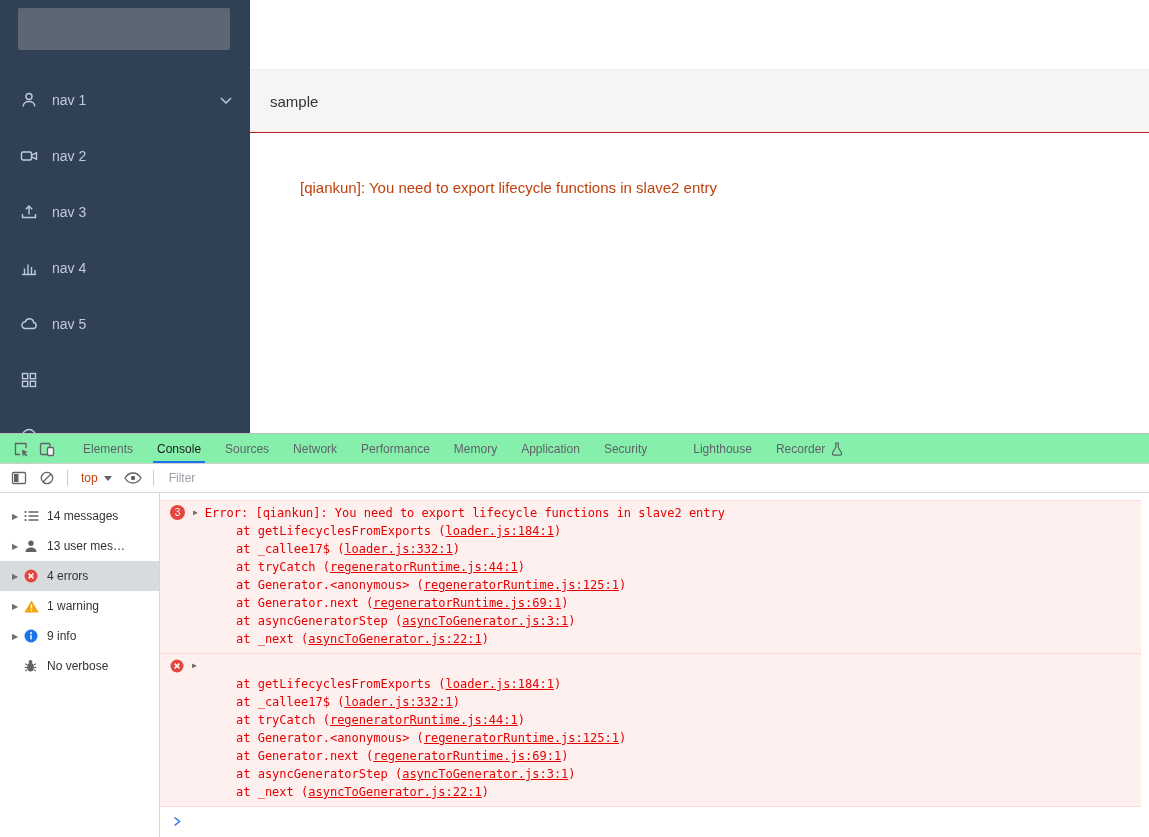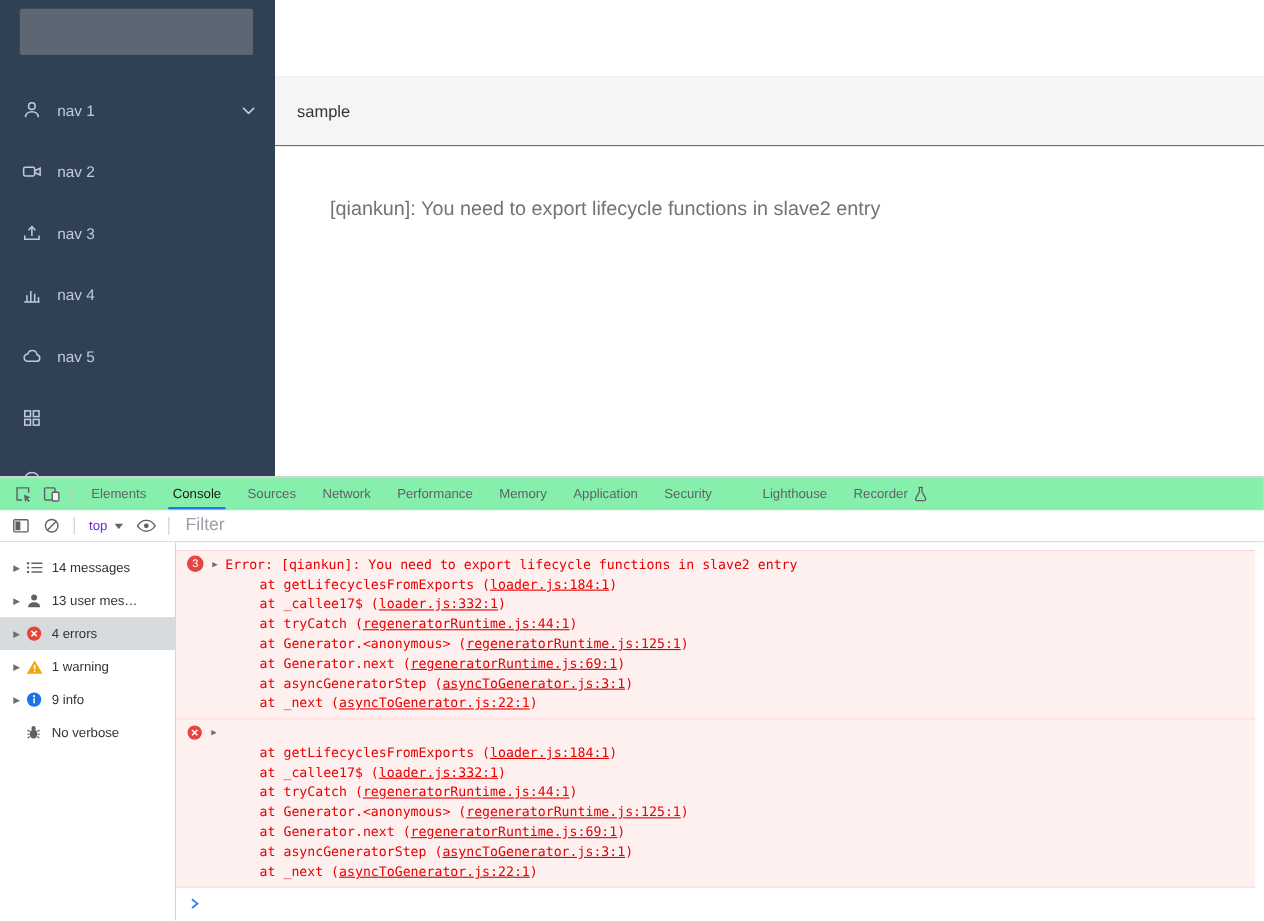--- a/index.html
+++ b/index.html
@@ -15,21 +15,21 @@
               font-size:14px; position:relative; cursor:pointer; }
   .nav-item svg.nav-ic { margin-right:14px; flex-shrink:0; }
   .nav-chevron { position:absolute; right:18px; top:25px; }
 
   .main { flex:1; display:flex; flex-direction:column; background:#fff; min-width:0; }
   .navbar { height:70px; background:#fff; border-bottom:1px solid #efefef; }
   .tagbar { height:63px; background:#f5f5f6; border-bottom:1px solid #b91c1c;
             display:flex; align-items:center; padding-left:20px; }
   .tag { font-size:15px; color:#333; cursor:pointer; }
   .content { flex:1; background:#fff; padding:46px 0 0 50px; }
-  .content p { font-size:18px; color:#737373; }
+  .content p { font-size:15px; color:#c2410c; }
 
   
   .devtools { position:absolute; left:0; top:433px; width:1149px; height:404px;
               background:#fff; border-top:1px solid #bdbdbd; display:flex; flex-direction:column; }
 
   .dt-tabbar { height:30px; background:#86efac; border-bottom:1px solid #d0d0d0;
                display:flex; align-items:center; padding-left:8px; flex-shrink:0; }
   .dt-icon-btn { width:26px; height:26px; display:flex; align-items:center; justify-content:center;
                  cursor:pointer; flex-shrink:0; }
   .dt-sep { width:1px; height:16px; background:#ccc; margin:0 5px; flex-shrink:0; }
@@ -37,23 +37,23 @@
             color:#5f6368; cursor:pointer; position:relative; white-space:nowrap; }
   .dt-tab.selected { color:#1a1a1a; }
   .dt-tab.selected::after { content:""; position:absolute; left:8px; right:8px; bottom:0;
             height:2px; background:#1a73e8; }
   .dt-tab.gap-before { margin-left:22px; }
   .dt-tab .flask { margin-left:6px; }
 
   .dt-toolbar { height:29px; background:#fff; border-bottom:1px solid #d6d6d6;
                 display:flex; align-items:center; padding:0 6px; flex-shrink:0; }
   .dt-toolbar .dt-icon-btn { margin-right:2px; }
-  .dt-select { display:flex; align-items:center; gap:6px; font-size:12px; color:#6d28d9;
+  .dt-select { display:flex; align-items:center; gap:6px; font-size:12px; color:#c2410c;
                padding:0 8px; cursor:pointer; }
-  .dt-filter { border:none; outline:none; font-size:16px; color:#0f766e; width:280px;
+  .dt-filter { border:none; outline:none; font-size:12px; color:#0f766e; width:280px;
                margin-left:10px; font-family:"Liberation Sans",sans-serif; }
   .dt-filter::placeholder { color:#9aa0a6; }
 
   .console-wrap { flex:1; display:flex; min-height:0; }
   .console-sidebar { width:160px; flex-shrink:0; border-right:1px solid #d6d6d6;
                      padding-top:8px; background:#fff; }
   .cs-row { height:30px; display:flex; align-items:center; padding-left:12px; font-size:12px;
             color:#333; cursor:pointer; white-space:nowrap; overflow:hidden; }
   .cs-tri { font-size:8px; color:#6e6e6e; width:12px; flex-shrink:0; }
   .cs-tri.hidden { visibility:hidden; }

